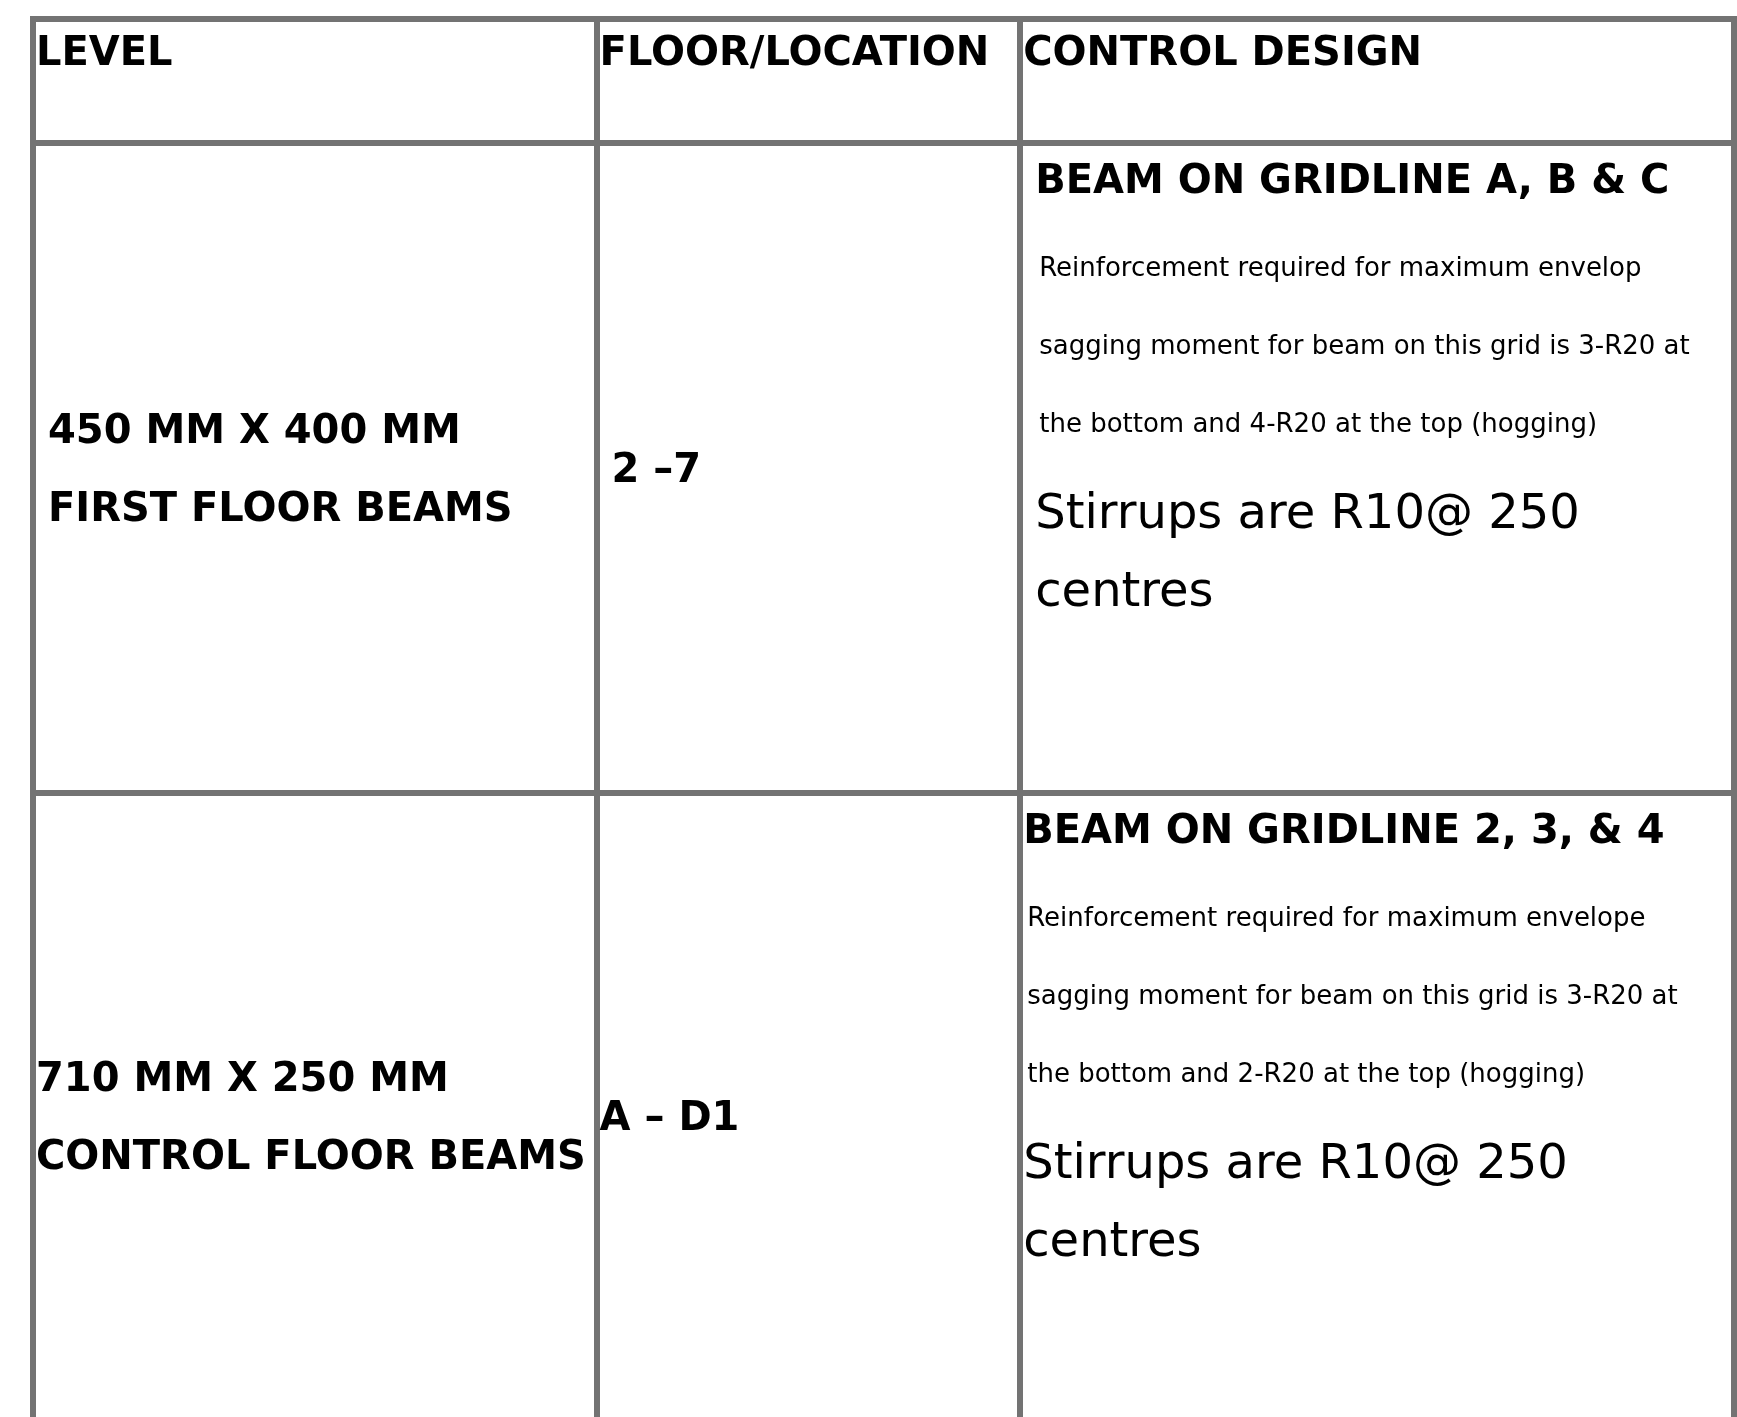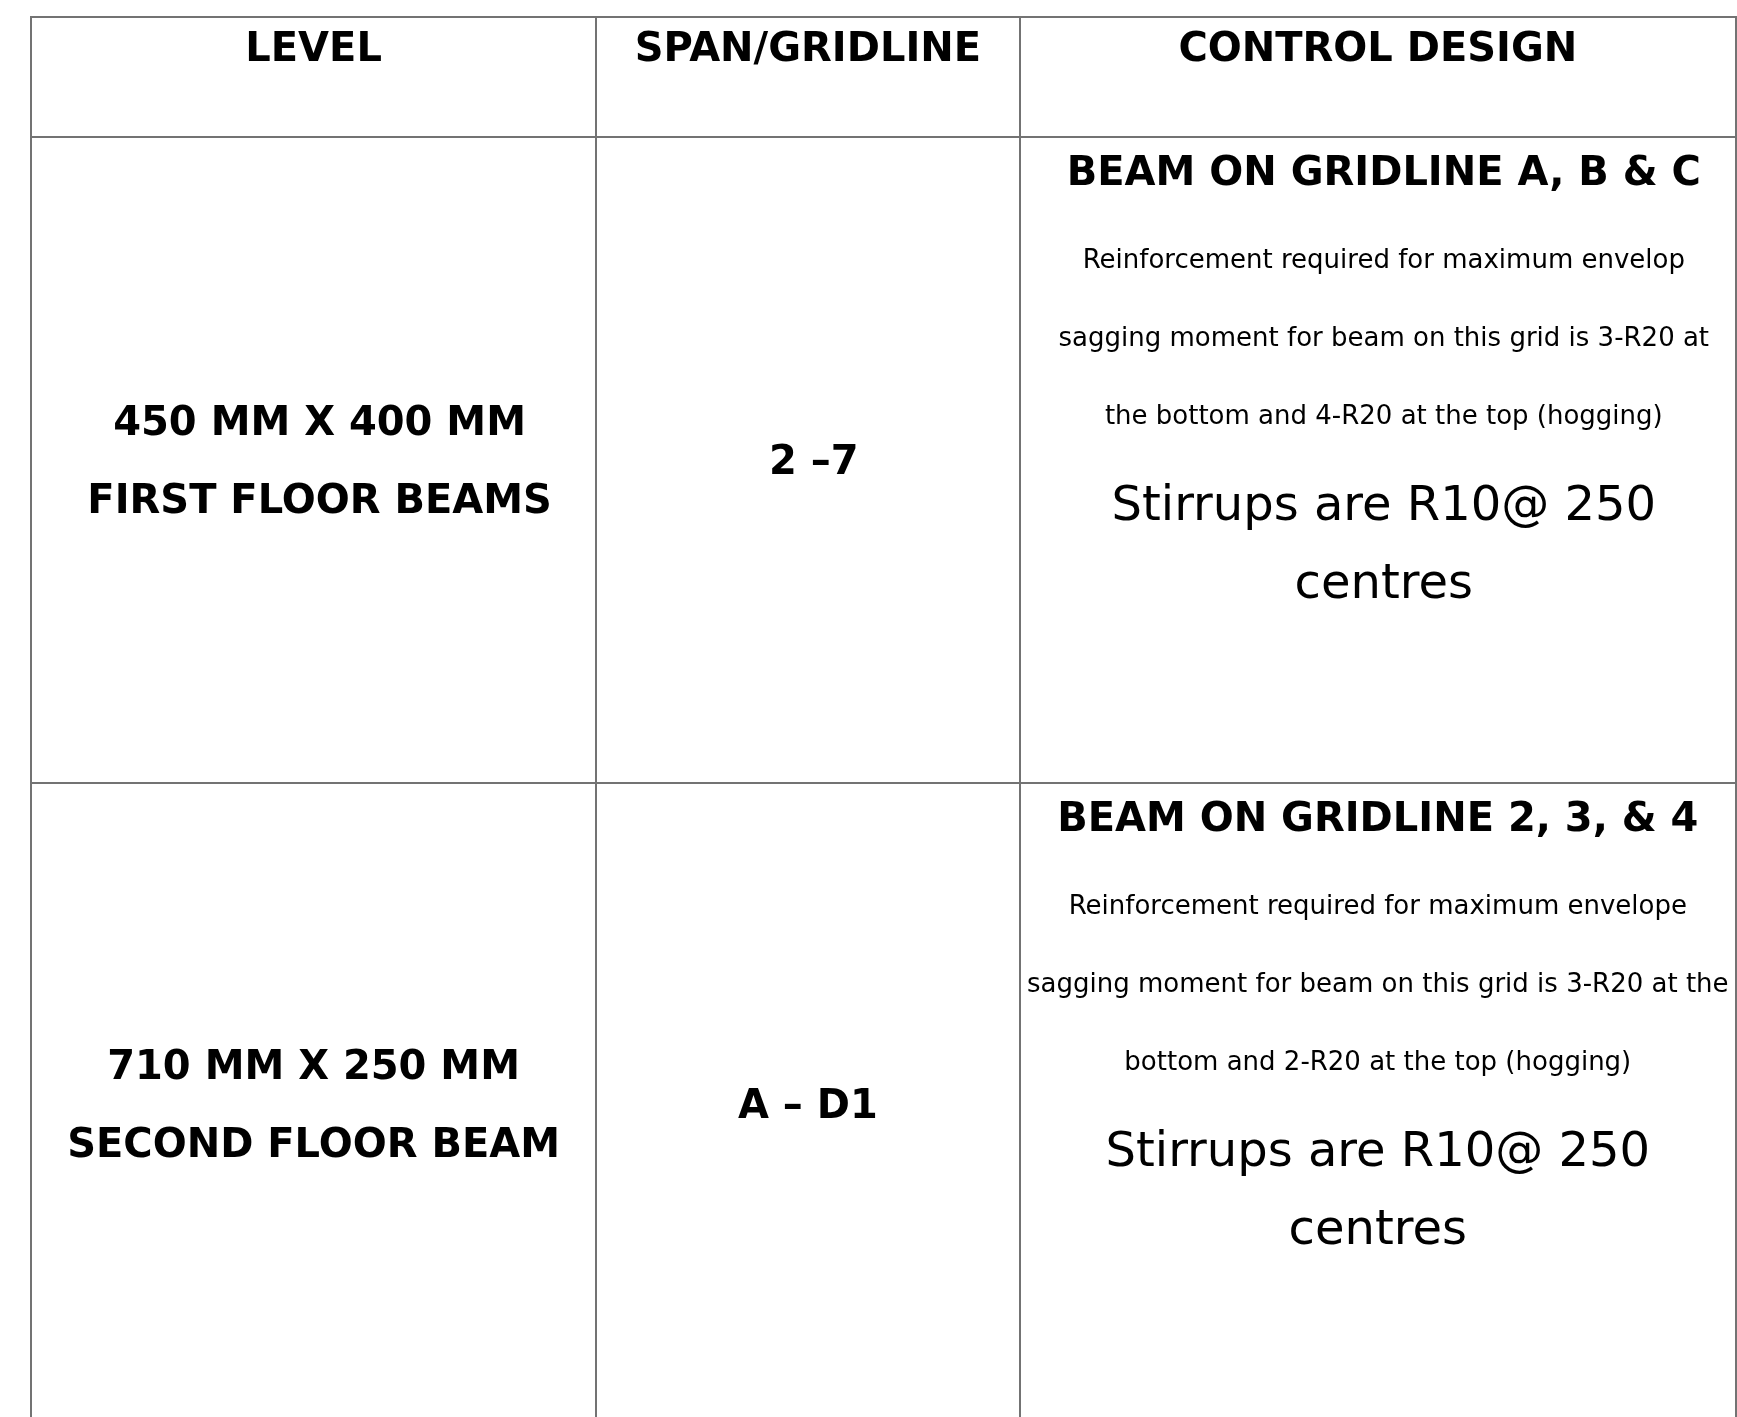--- a/index.html
+++ b/index.html
@@ -1,19 +1,19 @@
 <!DOCTYPE html>
 <html><head>
   <meta charset="utf-8">
   <style>
     html, body { margin: 0; padding: 0; background: #ffffff; }
     body { width: 1737px; height: 1417px; overflow: hidden; position: relative;
            font-family: "DejaVu Sans", "Liberation Sans", sans-serif; color: #000; }
     .tbl { position: absolute; left: 30px; top: 16px; border-collapse: collapse; table-layout: fixed; }
-    .tbl td, .tbl th { border: 2px solid #737373; text-align: center; vertical-align: top; padding: 0; }
+    .tbl td, .tbl th { border: 6px solid #737373; text-align: left; vertical-align: top; padding: 0; }
     .c1 { width: 568px; } .c2 { width: 424px; } .c3 { width: 720px; }
     .hdr th { height: 112px; font-weight: bold; font-size: 40px; padding-top: 6px; }
     .row1 td { height: 644px; padding-left: 12px; }
     .row2 td { height: 640px; }
     .mid { vertical-align: middle !important; font-weight: bold; font-size: 40px; line-height: 78px; }
     .design-title { font-weight: bold; font-size: 40px; margin-top: 6px; line-height: 54px; }
     .design-text { font-size: 26px; line-height: 78px; margin-top: 22px; padding: 0 4px; }
     .design-stir { font-size: 48px; line-height: 78px; margin-top: 10px; }
     .row2 .mid { padding-top: 0; }
   </style>
@@ -22,39 +22,39 @@
 
 <table class="tbl">
   <colgroup>
       <col class="c1">
       <col class="c2">
       <col class="c3">
     </colgroup>
   <tbody>
       <tr class="hdr">
     <th>LEVEL</th>
-    <th>SPAN/GRIDLINE</th>
+    <th>FLOOR/LOCATION</th>
     <th>CONTROL DESIGN</th>
   </tr>
   <tr class="row1">
     <td class="mid">
       <div>450 MM X 400 MM</div>
       <div>FIRST FLOOR BEAMS</div>
     </td>
     <td class="mid">2 –7</td>
     <td>
       <div class="design-title">BEAM ON GRIDLINE A, B &amp; C</div>
       <div class="design-text">Reinforcement required for maximum envelop sagging moment for beam on this grid is 3-R20 at the bottom and 4-R20 at the top (hogging)</div>
       <div class="design-stir">Stirrups are R10@ 250 centres</div>
     </td>
   </tr>
   <tr class="row2">
     <td class="mid">
       <div>710 MM X 250 MM</div>
-      <div>SECOND FLOOR BEAM</div>
+      <div>CONTROL FLOOR BEAMS</div>
     </td>
     <td class="mid">A – D1</td>
     <td>
       <div class="design-title">BEAM ON GRIDLINE 2, 3, &amp; 4</div>
       <div class="design-text">Reinforcement required for maximum envelope sagging moment for beam on this grid is 3-R20 at the bottom and 2-R20 at the top (hogging)</div>
       <div class="design-stir">Stirrups are R10@ 250 centres</div>
     </td>
   </tr>
 </tbody>
   </table>

